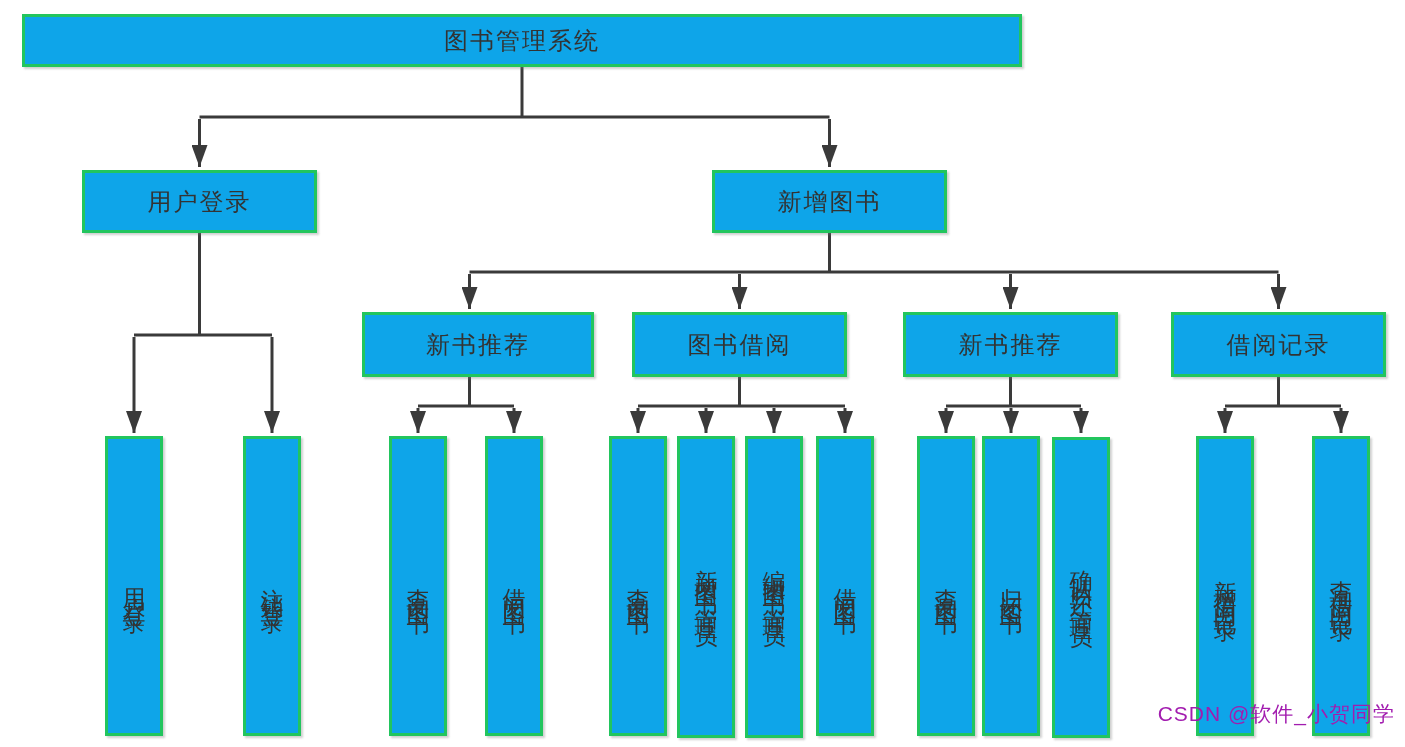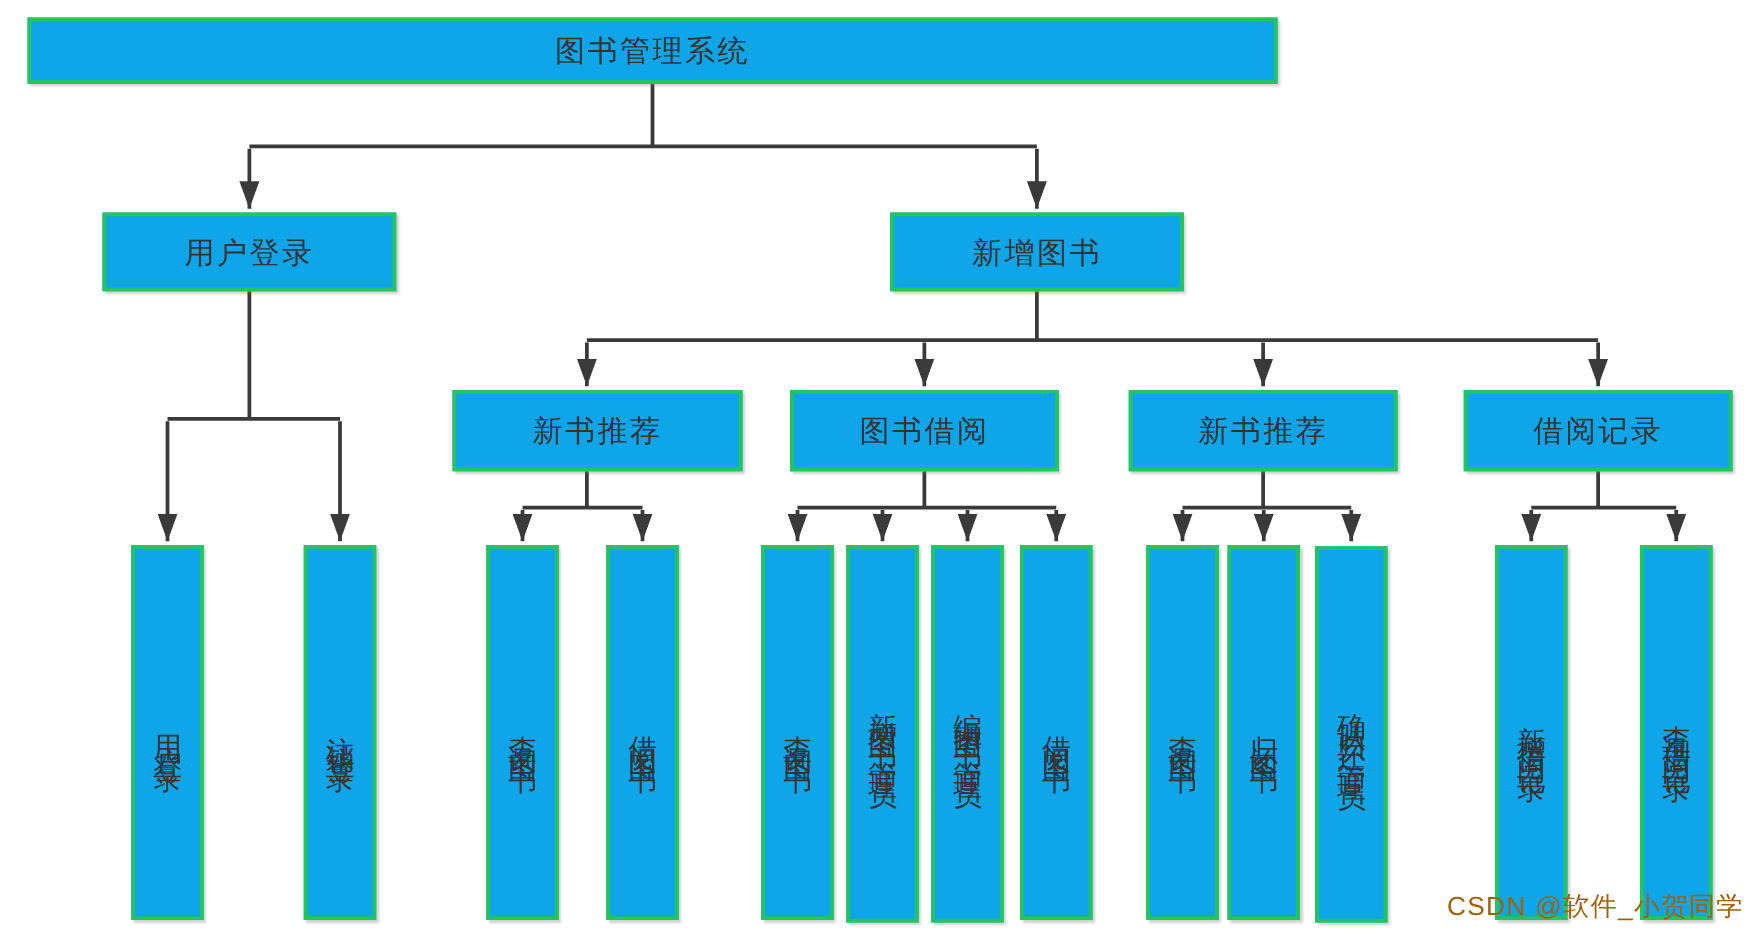--- a/index.html
+++ b/index.html
@@ -40,23 +40,23 @@
   .vnode {
     writing-mode: vertical-rl;
     text-orientation: mixed;
     font-size: 23px;
     letter-spacing: 8px;
     line-height: 1;
   }
   #watermark {
     position: absolute;
     right: 10px;
-    bottom: 8px;
+    bottom: 19px;
     font-size: 21px;
-    color: #a16207;
+    color: #a21caf;
     letter-spacing: 1px;
     white-space: nowrap;
   }
 </style>
 </head>
 <body>
 
 <div id="canvas">
 
   <svg id="wires" viewBox="0 0 1405 747" xmlns="http://www.w3.org/2000/svg">

